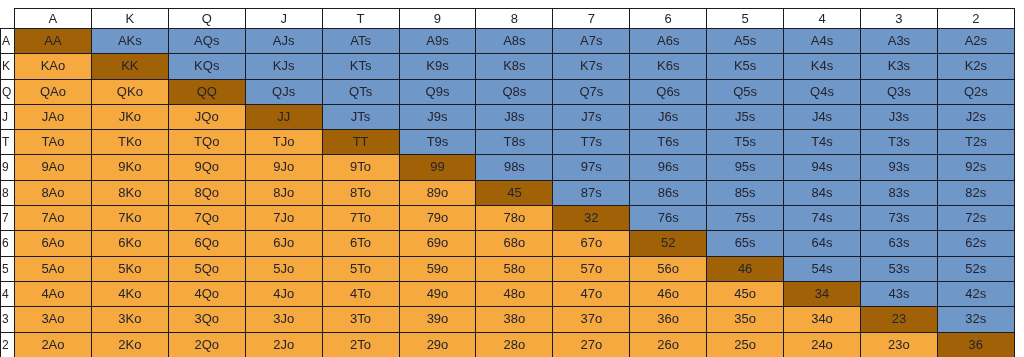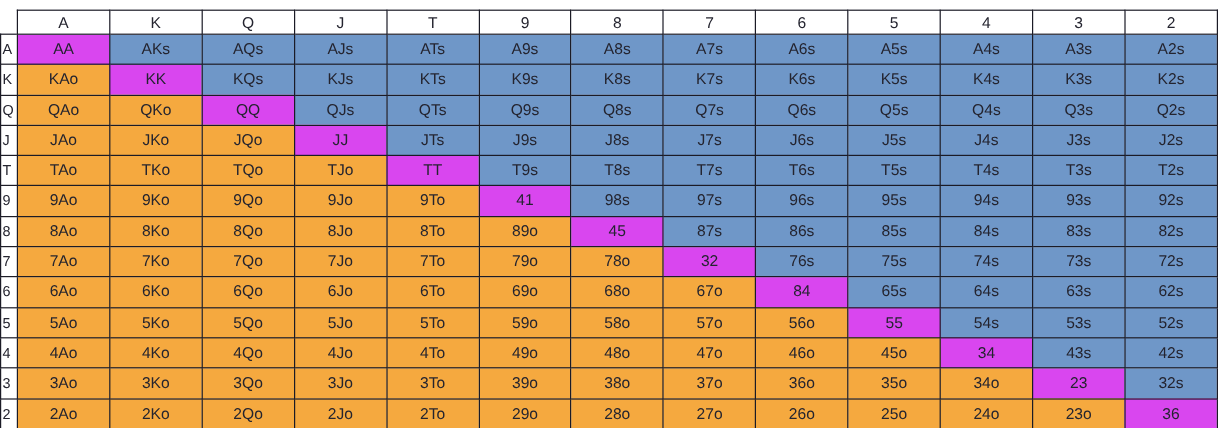--- a/index.html
+++ b/index.html
@@ -74,21 +74,21 @@
     height: 24.3px;
     padding: 0;
     text-align: center;
     vertical-align: middle;
     font-size: 13px;
     color: #24242f;
     line-height: 24.3px;
     white-space: nowrap;
   }
 
-  td.cat-pair    { background: #d946ef; margin-top: 37px; }
+  td.cat-pair    { background: #a16207; margin-top: 37px; }
   td.cat-suited  { background: #6f97c8; }
   td.cat-offsuit { background: #f5a93f; }
 </style>
 </head>
 <body>
 
 <div id="range-matrix-wrap">
   <table class="range-grid">
     <colgroup>
       <col class="rowhead-col">
@@ -205,21 +205,21 @@
           <td class="hand-cell cat-suited">T3s</td>
           <td class="hand-cell cat-suited">T2s</td>
         </tr>
         <tr>
           <th class="row-head">9</th>
           <td class="hand-cell cat-offsuit">9Ao</td>
           <td class="hand-cell cat-offsuit">9Ko</td>
           <td class="hand-cell cat-offsuit">9Qo</td>
           <td class="hand-cell cat-offsuit">9Jo</td>
           <td class="hand-cell cat-offsuit">9To</td>
-          <td class="hand-cell cat-pair">41</td>
+          <td class="hand-cell cat-pair">99</td>
           <td class="hand-cell cat-suited">98s</td>
           <td class="hand-cell cat-suited">97s</td>
           <td class="hand-cell cat-suited">96s</td>
           <td class="hand-cell cat-suited">95s</td>
           <td class="hand-cell cat-suited">94s</td>
           <td class="hand-cell cat-suited">93s</td>
           <td class="hand-cell cat-suited">92s</td>
         </tr>
         <tr>
           <th class="row-head">8</th>
@@ -256,38 +256,38 @@
         <tr>
           <th class="row-head">6</th>
           <td class="hand-cell cat-offsuit">6Ao</td>
           <td class="hand-cell cat-offsuit">6Ko</td>
           <td class="hand-cell cat-offsuit">6Qo</td>
           <td class="hand-cell cat-offsuit">6Jo</td>
           <td class="hand-cell cat-offsuit">6To</td>
           <td class="hand-cell cat-offsuit">69o</td>
           <td class="hand-cell cat-offsuit">68o</td>
           <td class="hand-cell cat-offsuit">67o</td>
-          <td class="hand-cell cat-pair">84</td>
+          <td class="hand-cell cat-pair">52</td>
           <td class="hand-cell cat-suited">65s</td>
           <td class="hand-cell cat-suited">64s</td>
           <td class="hand-cell cat-suited">63s</td>
           <td class="hand-cell cat-suited">62s</td>
         </tr>
         <tr>
           <th class="row-head">5</th>
           <td class="hand-cell cat-offsuit">5Ao</td>
           <td class="hand-cell cat-offsuit">5Ko</td>
           <td class="hand-cell cat-offsuit">5Qo</td>
           <td class="hand-cell cat-offsuit">5Jo</td>
           <td class="hand-cell cat-offsuit">5To</td>
           <td class="hand-cell cat-offsuit">59o</td>
           <td class="hand-cell cat-offsuit">58o</td>
           <td class="hand-cell cat-offsuit">57o</td>
           <td class="hand-cell cat-offsuit">56o</td>
-          <td class="hand-cell cat-pair">55</td>
+          <td class="hand-cell cat-pair">46</td>
           <td class="hand-cell cat-suited">54s</td>
           <td class="hand-cell cat-suited">53s</td>
           <td class="hand-cell cat-suited">52s</td>
         </tr>
         <tr>
           <th class="row-head">4</th>
           <td class="hand-cell cat-offsuit">4Ao</td>
           <td class="hand-cell cat-offsuit">4Ko</td>
           <td class="hand-cell cat-offsuit">4Qo</td>
           <td class="hand-cell cat-offsuit">4Jo</td>

